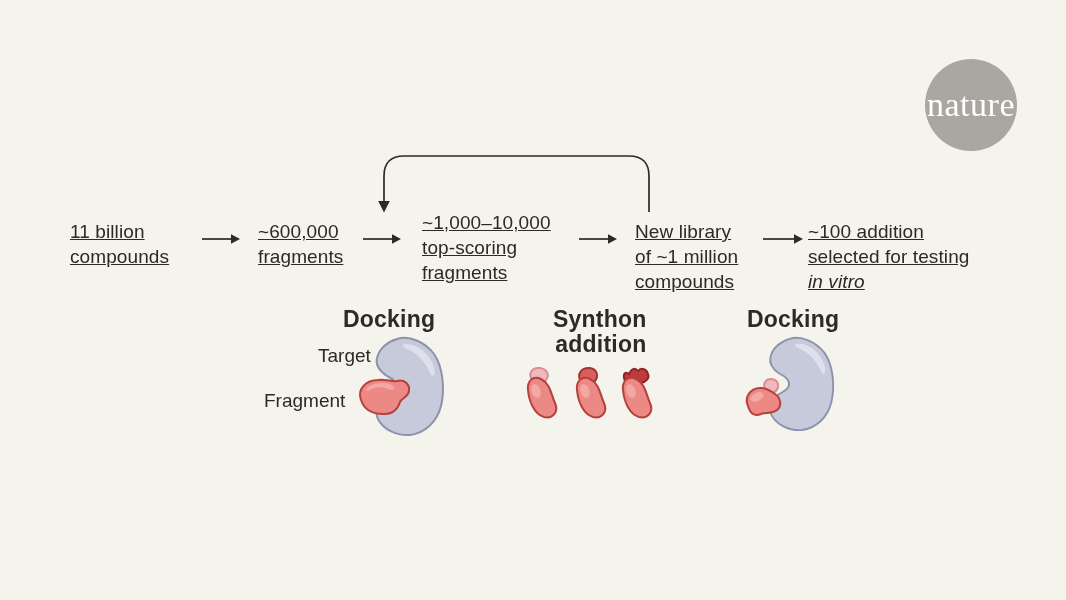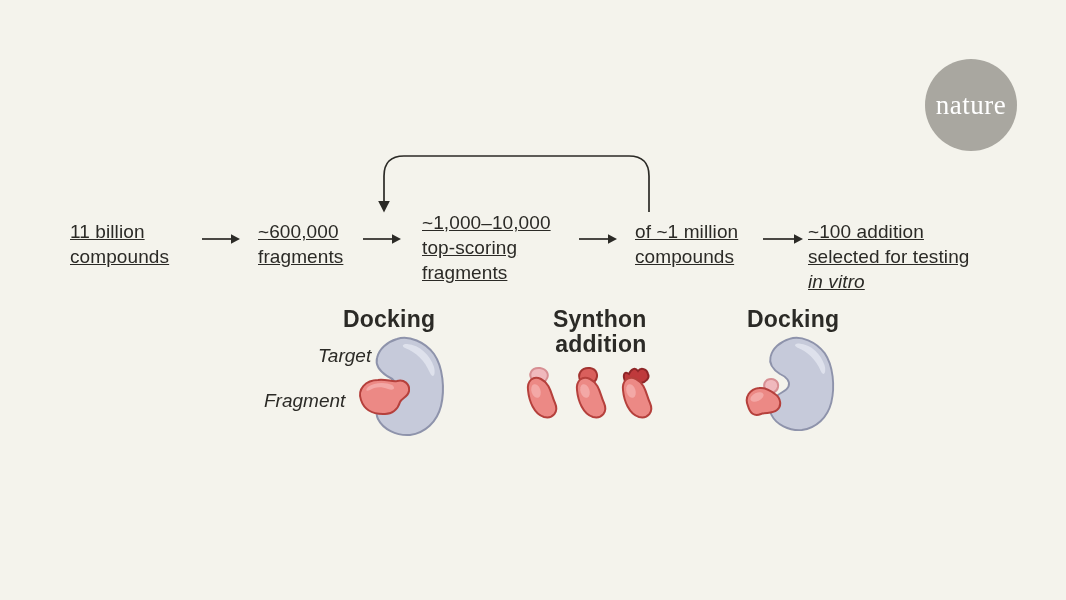--- a/index.html
+++ b/index.html
@@ -23,31 +23,31 @@
   .loop-arrow{position:absolute;}
   .arrow-line{stroke:var(--arrow,#2b2a26);stroke-width:1.7;fill:none;}
   .arrow-head{fill:var(--arrow,#2b2a26);stroke:none;}
   .bold-label{
     position:absolute;
     font-size:23px;font-weight:bold;line-height:25px;
     letter-spacing:.2px;white-space:nowrap;text-align:right;
   }
   .plain-label{
     position:absolute;
-    font-size:19px;line-height:24px;white-space:nowrap;font-style:italic;
+    font-size:19px;line-height:24px;white-space:nowrap;
   }
   .logo{
     position:absolute;left:925px;top:59px;
     width:92px;height:92px;border-radius:50%;
     background:var(--logo_bg,#a9a7a0);
     display:flex;align-items:center;justify-content:center;
   }
   .logo span{
     font-family:"Liberation Serif",serif;
-    font-size:27px;color:var(--logo_text,#ffffff);
+    font-size:34px;color:var(--logo_text,#ffffff);
     letter-spacing:.5px;
   }
   .ill{position:absolute;}
   .target-shape{fill:var(--target_fill,#c6cada);stroke:var(--target_stroke,#8e93ab);stroke-width:2;}
   .target-hl{fill:var(--target_highlight,#e0e3ed);stroke:none;opacity:.9;}
   .frag{fill:var(--fragment_fill,#ec8985);stroke:var(--fragment_stroke,#b5403c);stroke-width:2;}
   .frag-hl{fill:var(--fragment_highlight,#f5aeab);stroke:none;opacity:.85;}
   .cap-light{fill:var(--synthon_light,#f0b9bd);stroke:var(--synthon_light_stroke,#d78f93);stroke-width:2;}
   .cap-med{fill:var(--synthon_medium,#d95f5c);stroke:var(--synthon_medium_stroke,#a33431);stroke-width:2;}
   .cap-dark{fill:var(--synthon_dark,#bf3a3c);stroke:var(--synthon_dark_stroke,#8e2628);stroke-width:2;}
@@ -91,20 +91,21 @@
     <div>top-scoring</div>
     <div>fragments</div>
   </div>
 
   <svg class="flow-arrow" style="left:579px;top:233px" width="38" height="12" viewBox="0 0 38 12">
     <line class="arrow-line" x1="0" y1="6" x2="30" y2="6"></line>
     <polygon class="arrow-head" points="29,1.2 38,6 29,10.8"></polygon>
   </svg>
 
   <div class="step" style="left:635px;top:219px">
+    <div>New library</div>
     <div>of ~1 million</div>
     <div>compounds</div>
   </div>
 
   <svg class="flow-arrow" style="left:763px;top:233px" width="40" height="12" viewBox="0 0 40 12">
     <line class="arrow-line" x1="0" y1="6" x2="32" y2="6"></line>
     <polygon class="arrow-head" points="31,1.2 40,6 31,10.8"></polygon>
   </svg>
 
   <div class="step" style="left:808px;top:219px">

